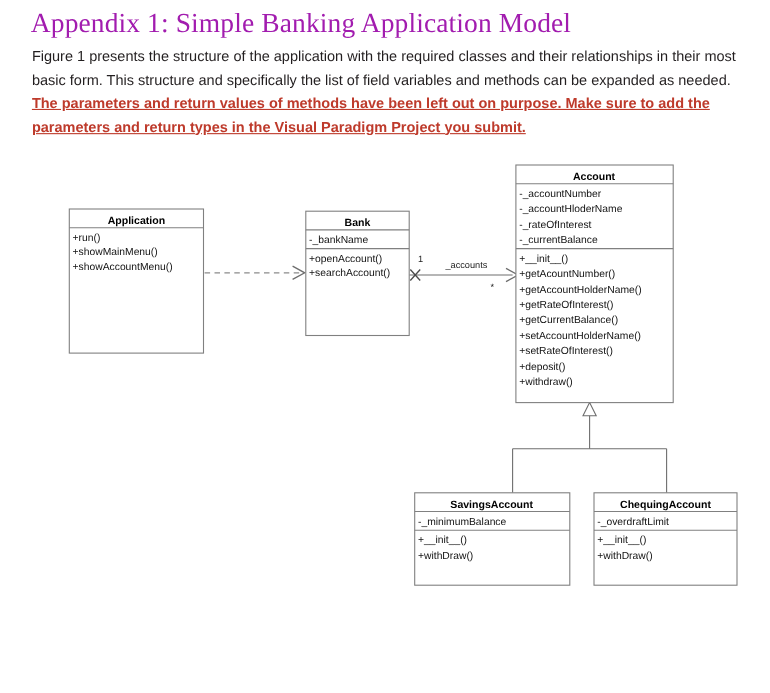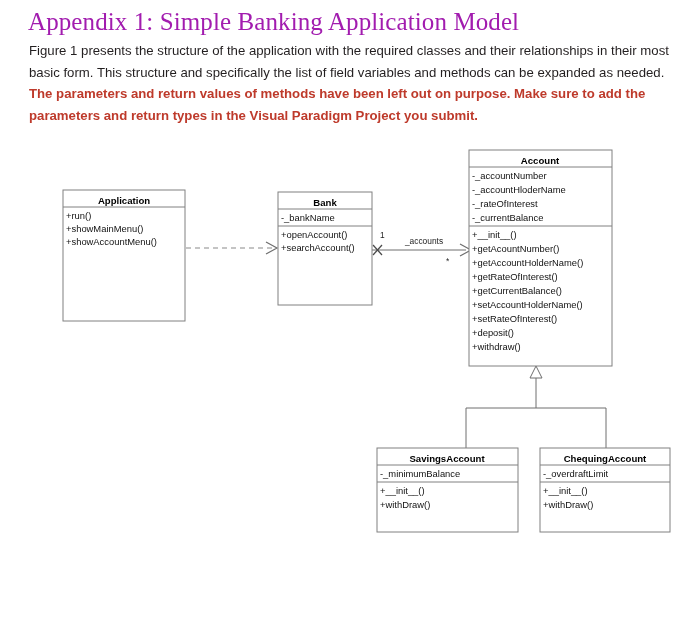--- a/index.html
+++ b/index.html
@@ -39,20 +39,21 @@
     top: 40px;
     width: 650px;
     font-family: "Liberation Sans", sans-serif;
     font-size: 13.2px;
     line-height: 21.5px;
     color: #231f20;
   }
   .doc-body .warn {
     color: #be3a2b;
     font-weight: bold;
+    text-decoration: underline;
   }
 
   
   #diagram-wrap {
     position: absolute;
     left: 0;
     top: 140px;
     width: 700px;
     height: 420px;
   }

